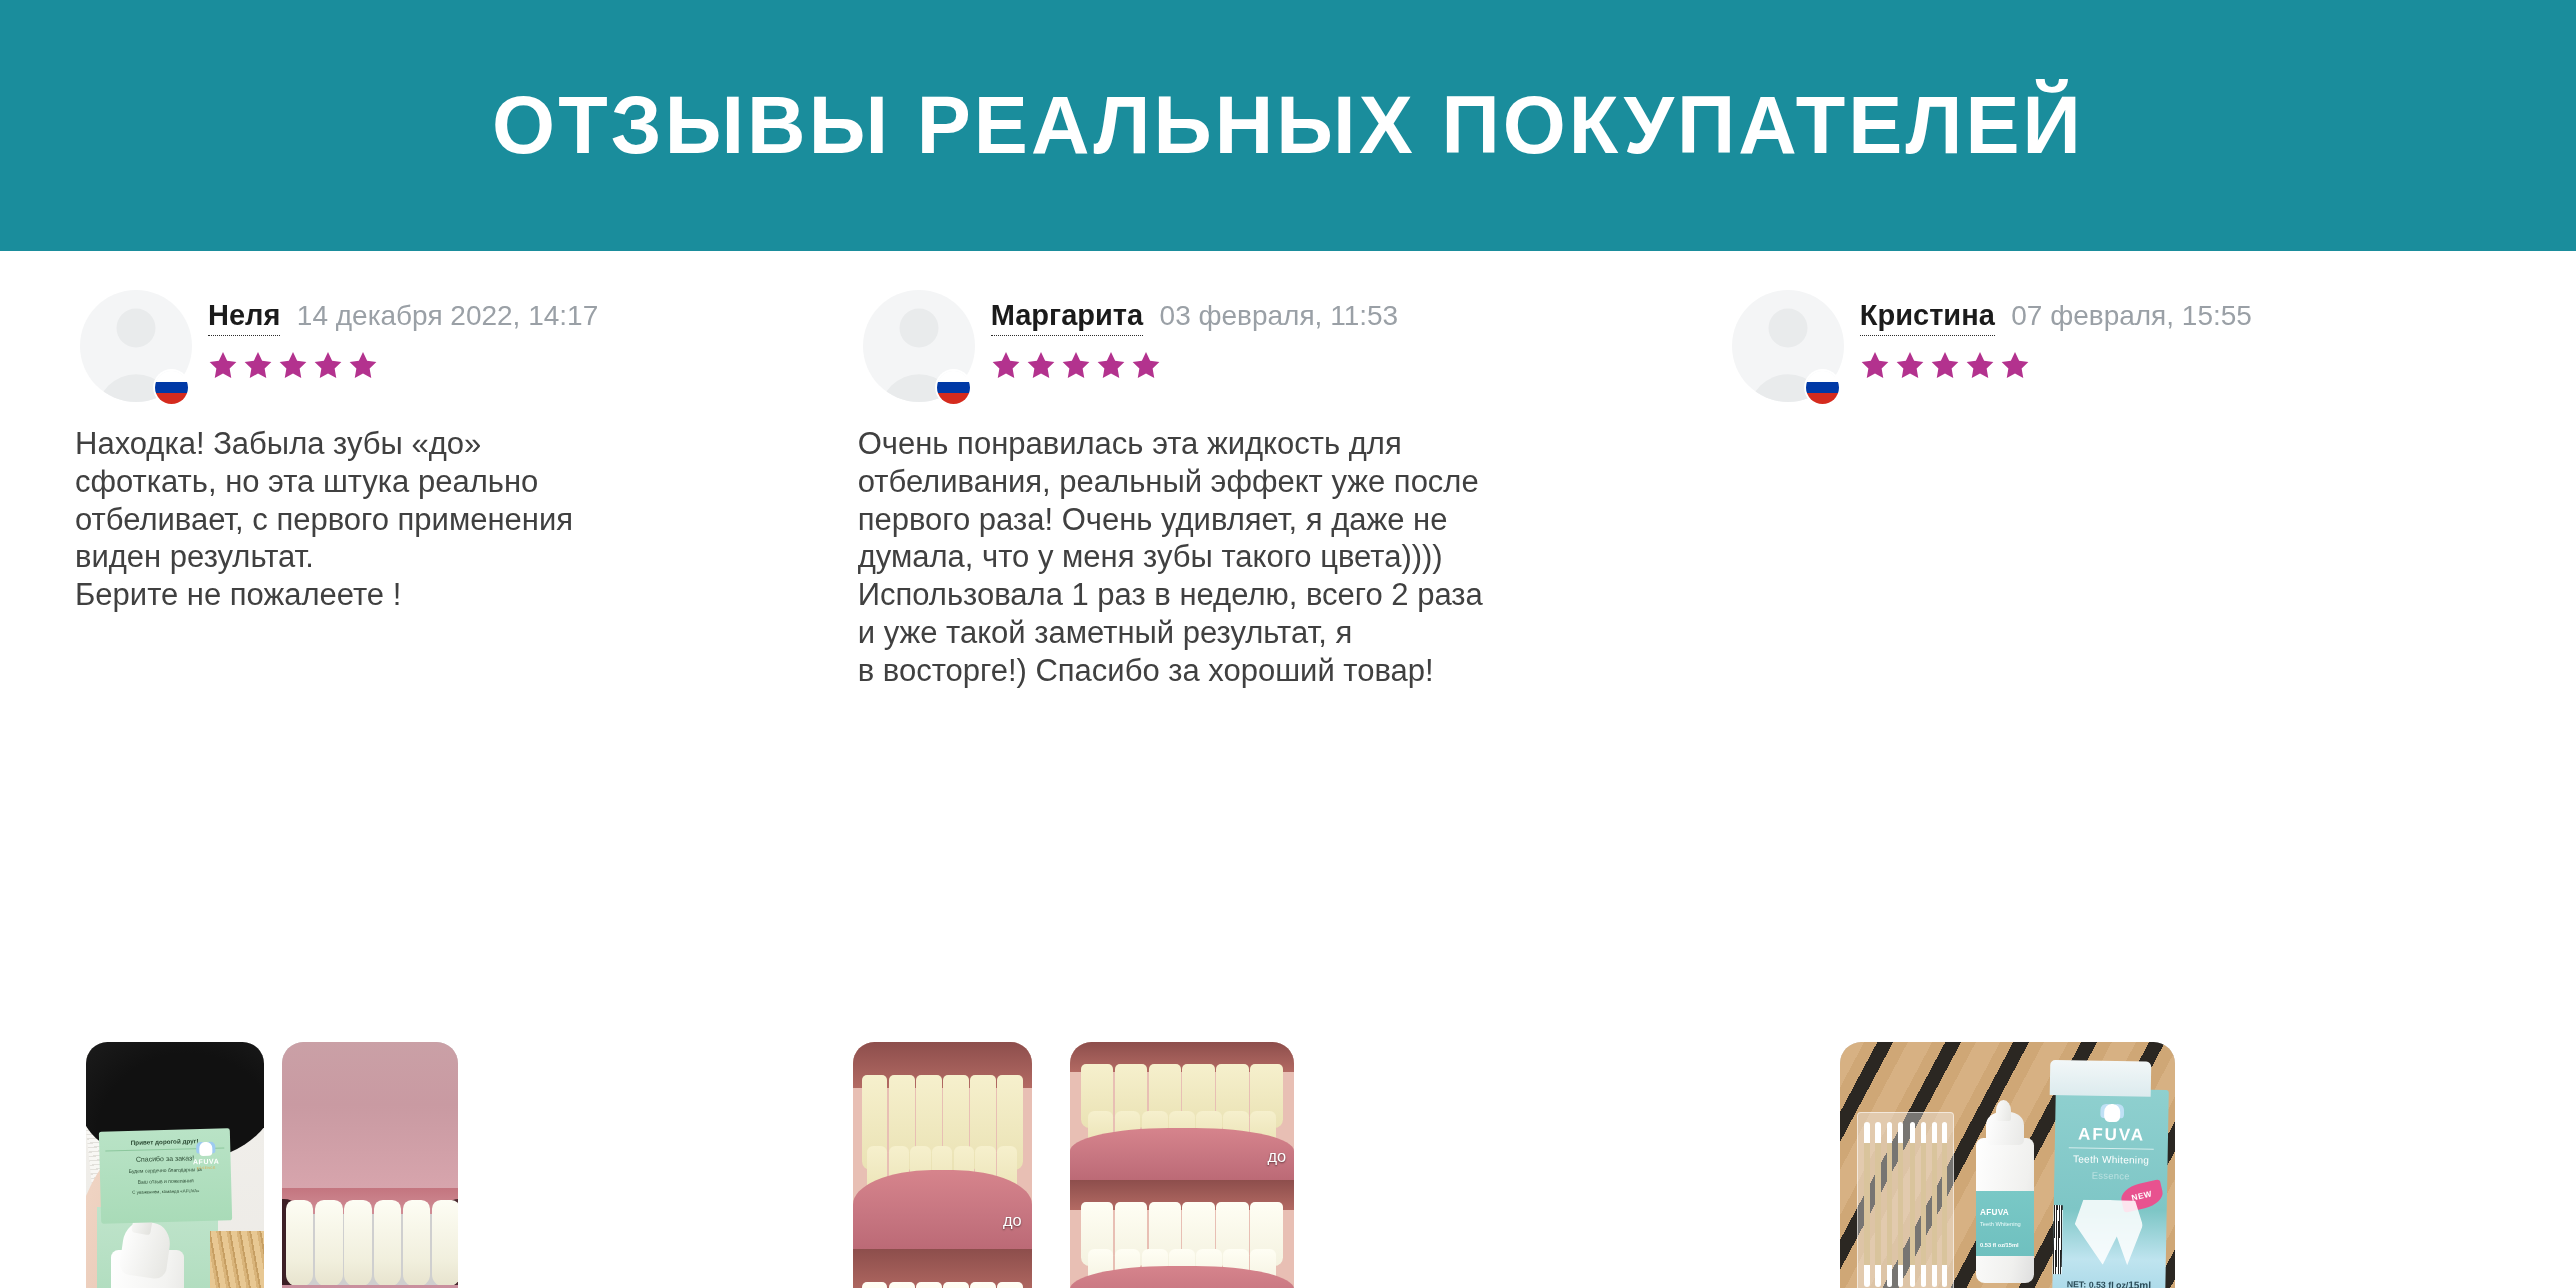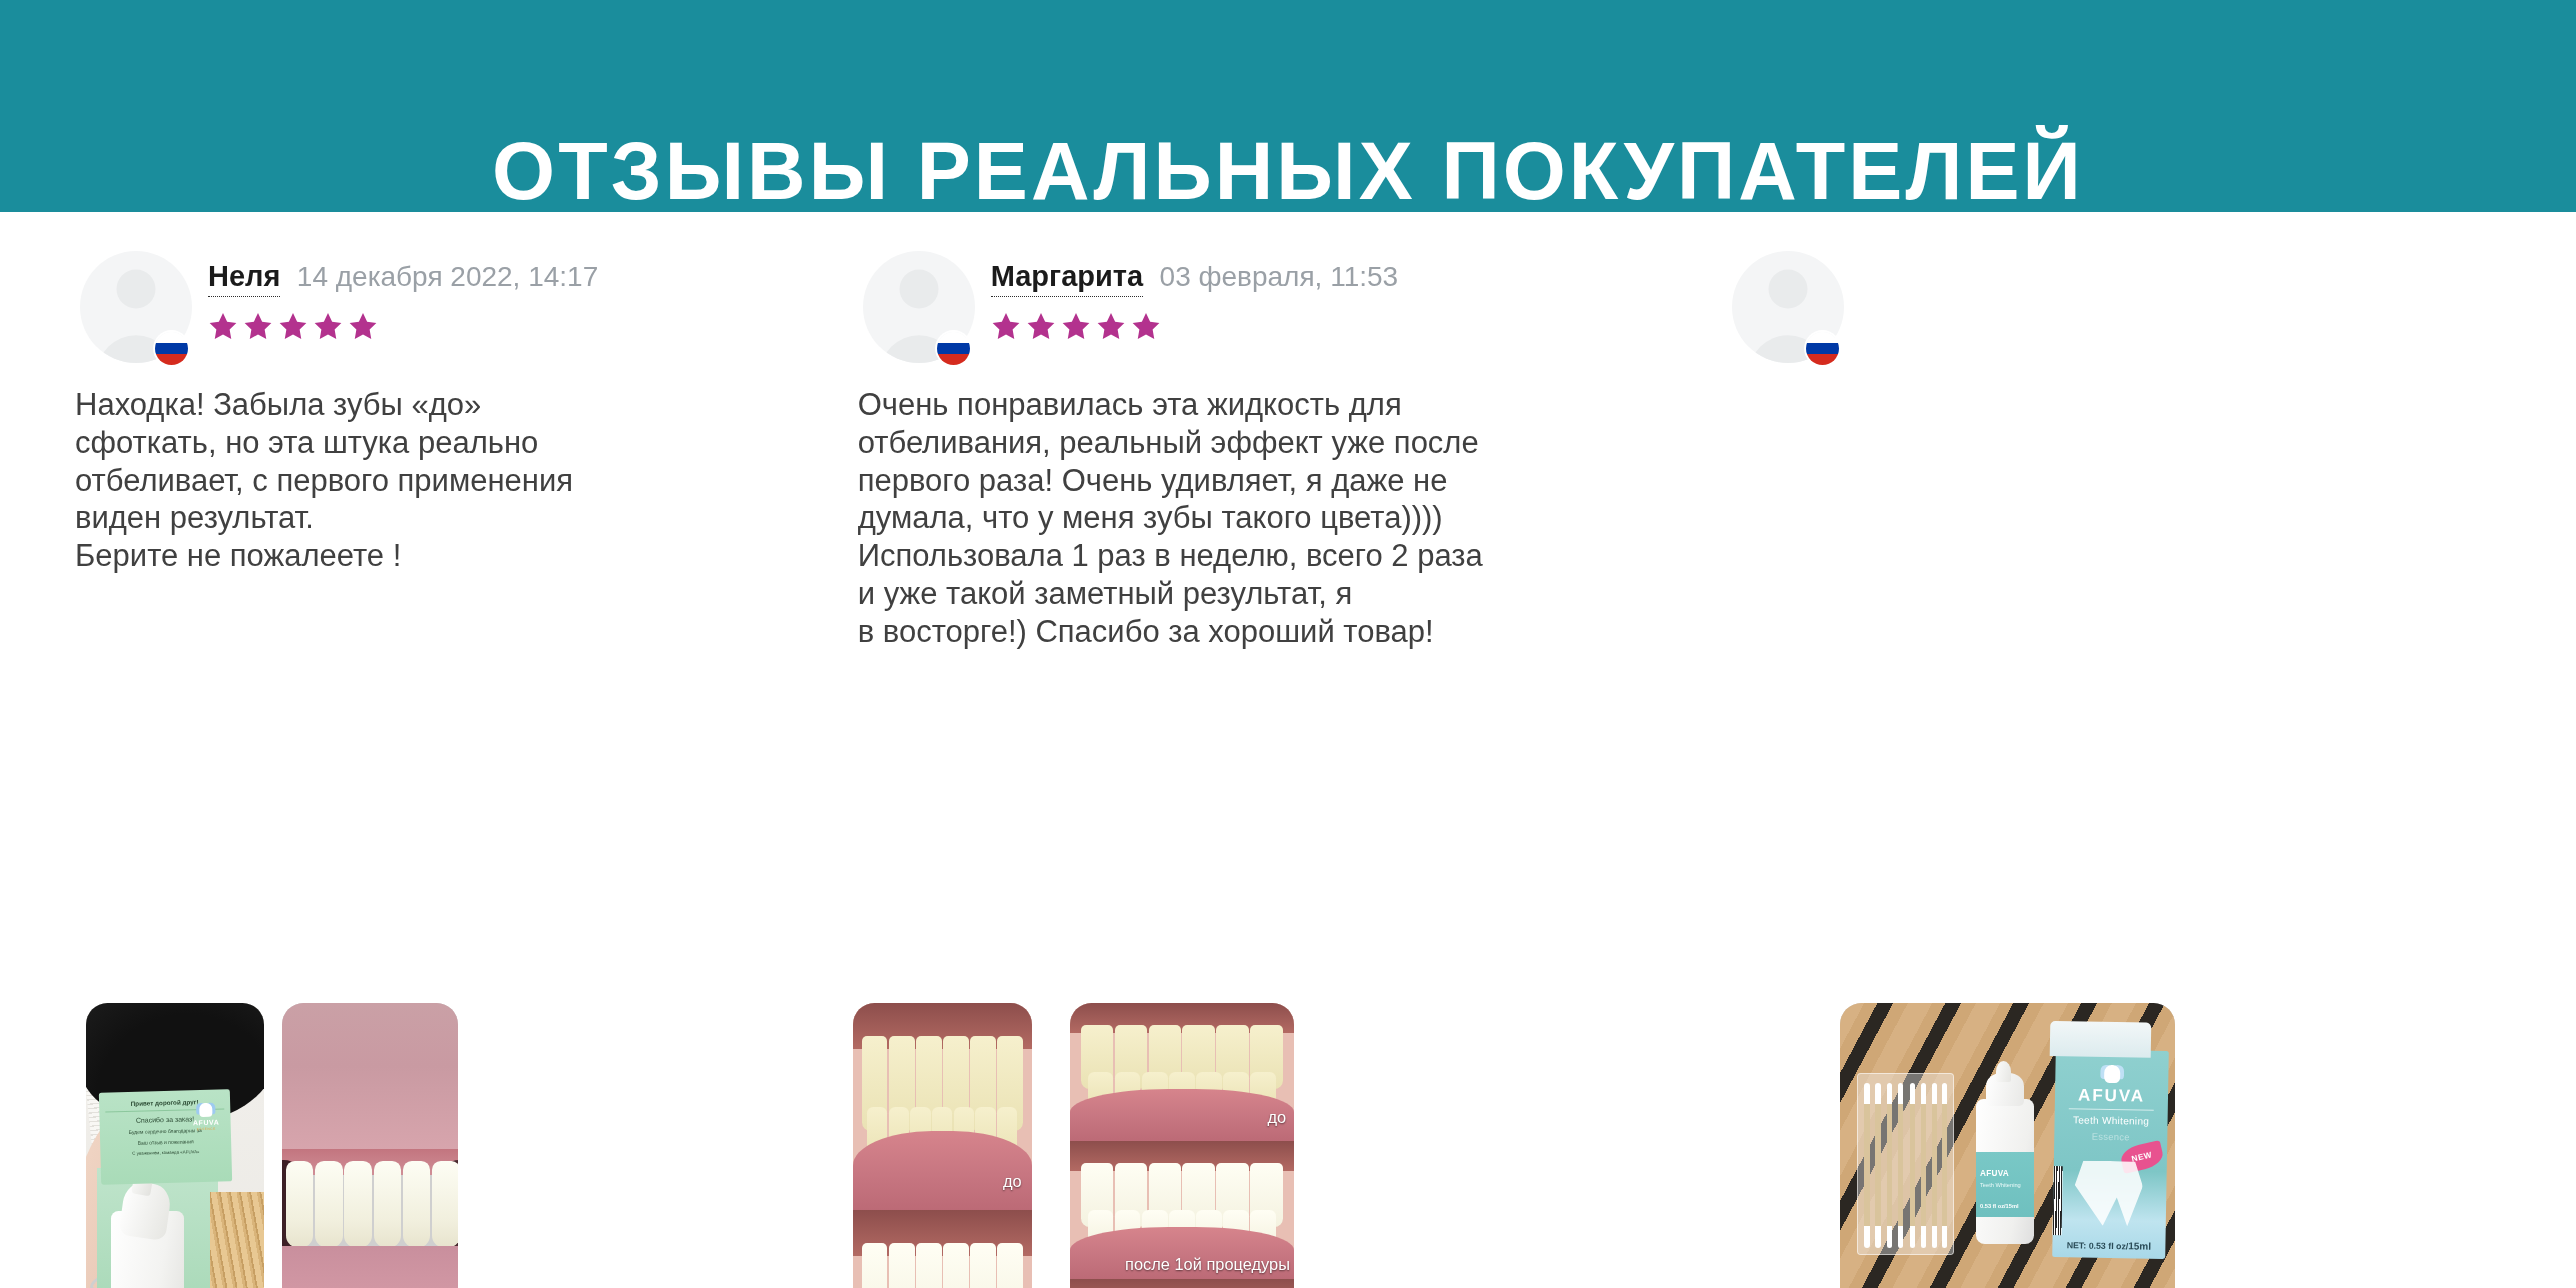--- a/index.html
+++ b/index.html
@@ -5,23 +5,23 @@
   * { box-sizing: border-box; margin: 0; padding: 0; }
   html, body {
     width: 2576px; height: 1288px;
     background: #ffffff;
     font-family: "Liberation Sans", sans-serif;
     overflow: hidden;
   }
 
   
   .banner {
-    width: 2576px; height: 212px;
+    width: 2576px; height: 251px;
     background: #1a8d9c;
-    display: flex; align-items: flex-end; justify-content: center;
+    display: flex; align-items: center; justify-content: center;
   }
   .banner-title {
     color: #ffffff;
     font-size: 81px;
     font-weight: 700;
     letter-spacing: 3.1px;
     line-height: 1;
     white-space: nowrap;
     font-family: "Liberation Sans", sans-serif;
   }
@@ -612,20 +612,43 @@
         <div class="avatar">
           <div class="avatar-head"></div>
           <div class="avatar-body"></div>
         </div>
         <div class="flag">
           <i class="f-w"></i>
             <i class="f-b"></i>
             <i class="f-r"></i>
         </div>
       </div>
+      <div class="rev-meta">
+        <div class="name-line">
+          <span class="rev-name">Кристина</span>
+          <span class="rev-date">07 февраля, 15:55</span>
+        </div>
+        <div class="stars">
+          <svg class="star" viewBox="0 0 24 24">
+              <path fill="#b3328e" d="M12 1.6l3.3 6.9 7.4 1-5.4 5.3 1.3 7.6-6.6-3.6-6.6 3.6 1.3-7.6L1.3 9.5l7.4-1z"></path>
+            </svg>
+          <svg class="star" viewBox="0 0 24 24">
+              <path fill="#b3328e" d="M12 1.6l3.3 6.9 7.4 1-5.4 5.3 1.3 7.6-6.6-3.6-6.6 3.6 1.3-7.6L1.3 9.5l7.4-1z"></path>
+            </svg>
+          <svg class="star" viewBox="0 0 24 24">
+              <path fill="#b3328e" d="M12 1.6l3.3 6.9 7.4 1-5.4 5.3 1.3 7.6-6.6-3.6-6.6 3.6 1.3-7.6L1.3 9.5l7.4-1z"></path>
+            </svg>
+          <svg class="star" viewBox="0 0 24 24">
+              <path fill="#b3328e" d="M12 1.6l3.3 6.9 7.4 1-5.4 5.3 1.3 7.6-6.6-3.6-6.6 3.6 1.3-7.6L1.3 9.5l7.4-1z"></path>
+            </svg>
+          <svg class="star" viewBox="0 0 24 24">
+              <path fill="#b3328e" d="M12 1.6l3.3 6.9 7.4 1-5.4 5.3 1.3 7.6-6.6-3.6-6.6 3.6 1.3-7.6L1.3 9.5l7.4-1z"></path>
+            </svg>
+        </div>
+      </div>
     </div>
 
     <div class="photos" style="left:126px;">
       <div class="photo p5">
         <div class="blanket"></div>
         <div class="swabs">
           <i style="left:6.3px"></i>
             <i style="left:17.6px"></i>
             <i style="left:29px"></i>
           <i style="left:40px"></i>

